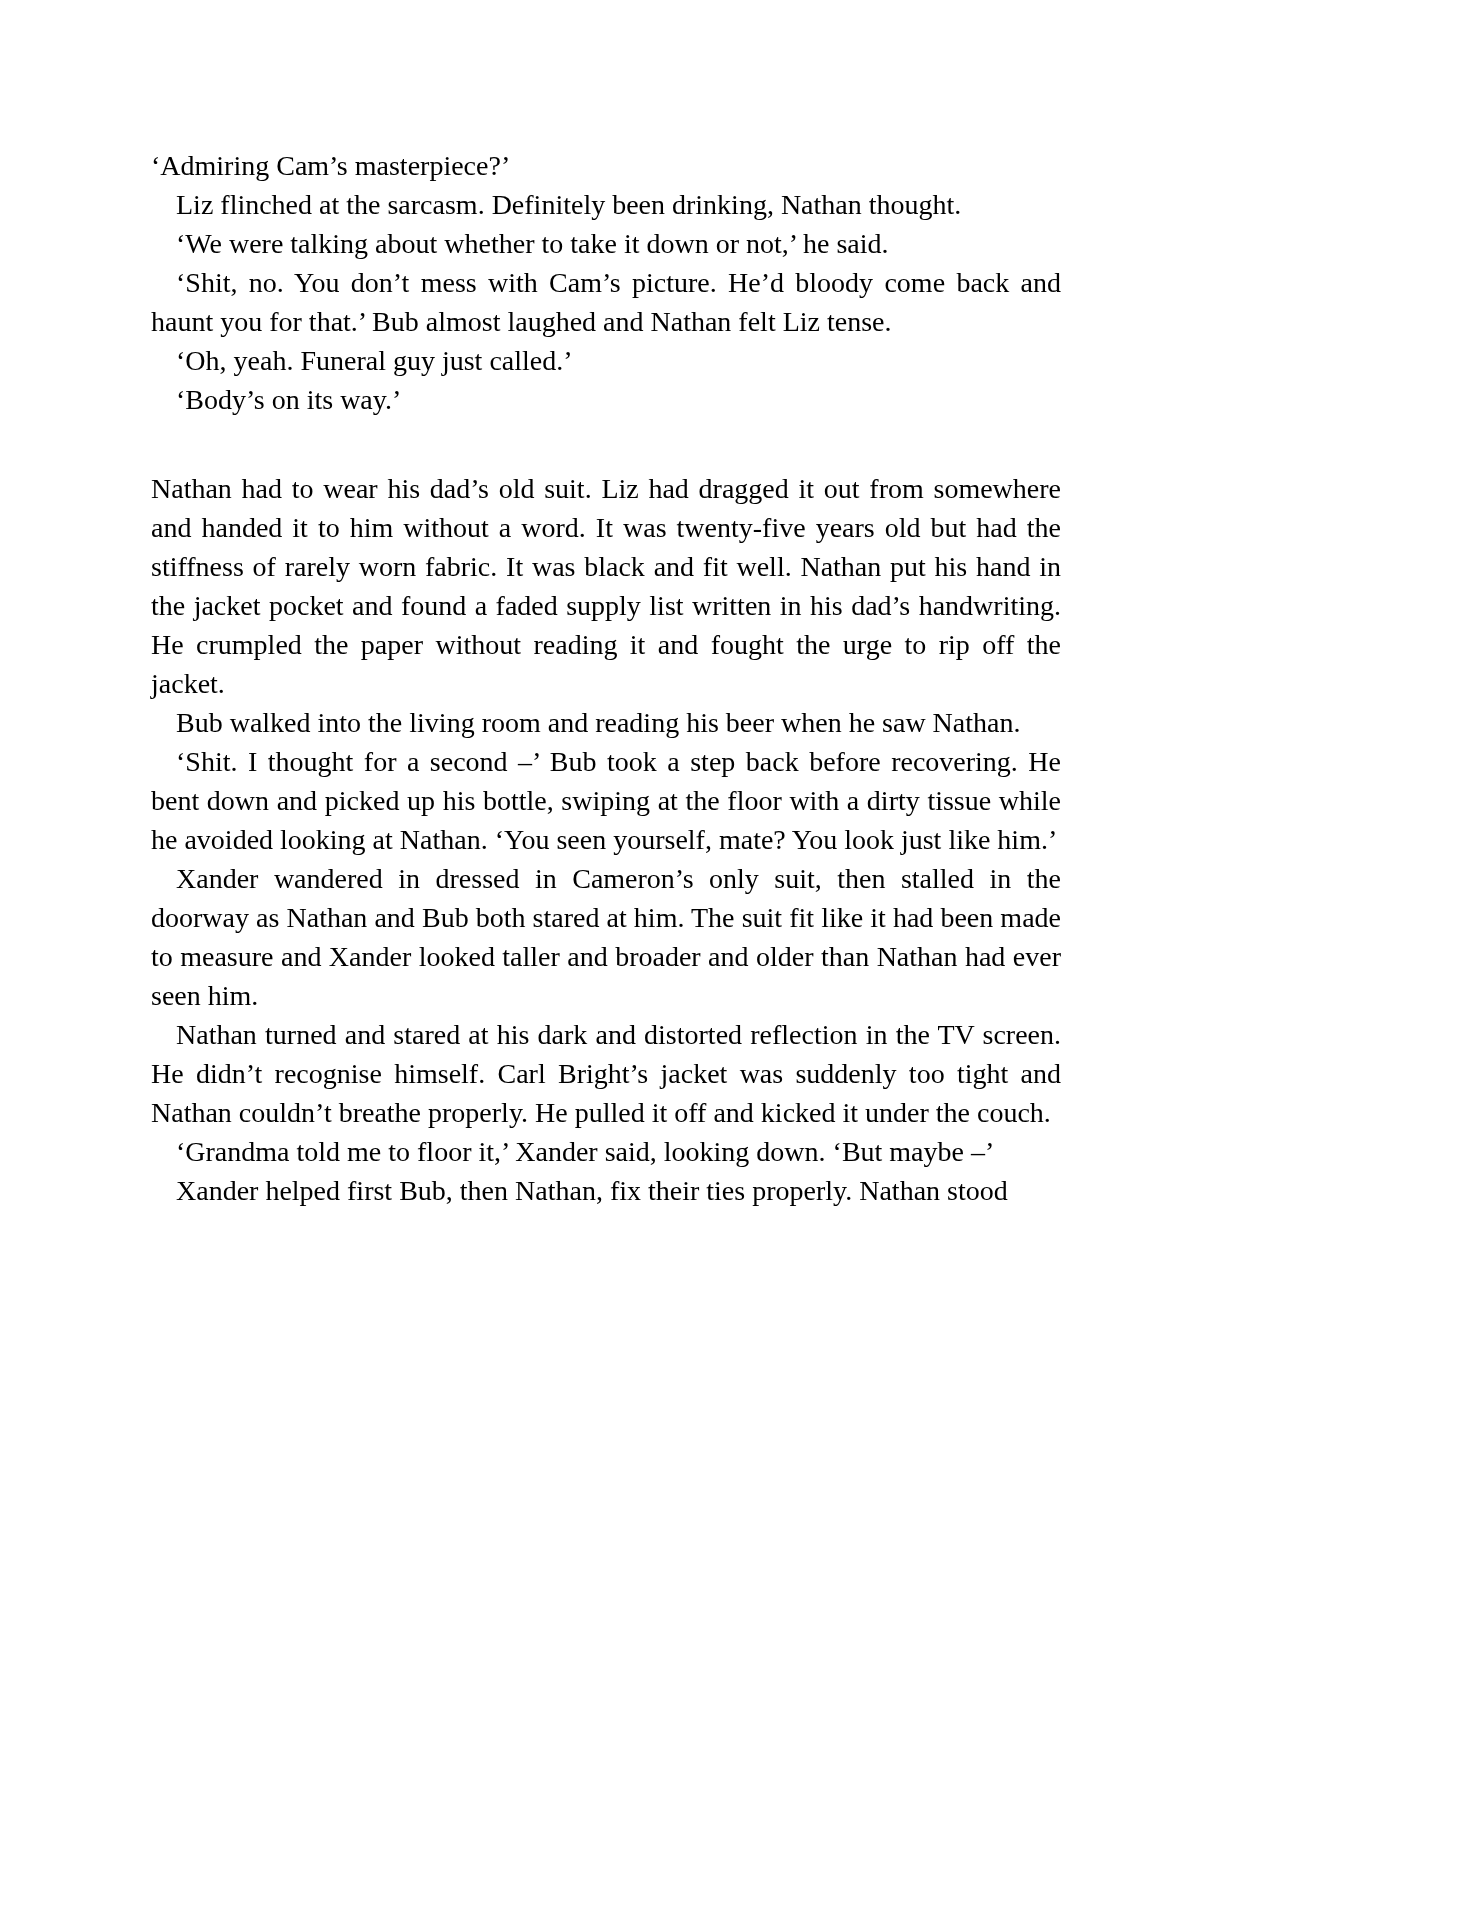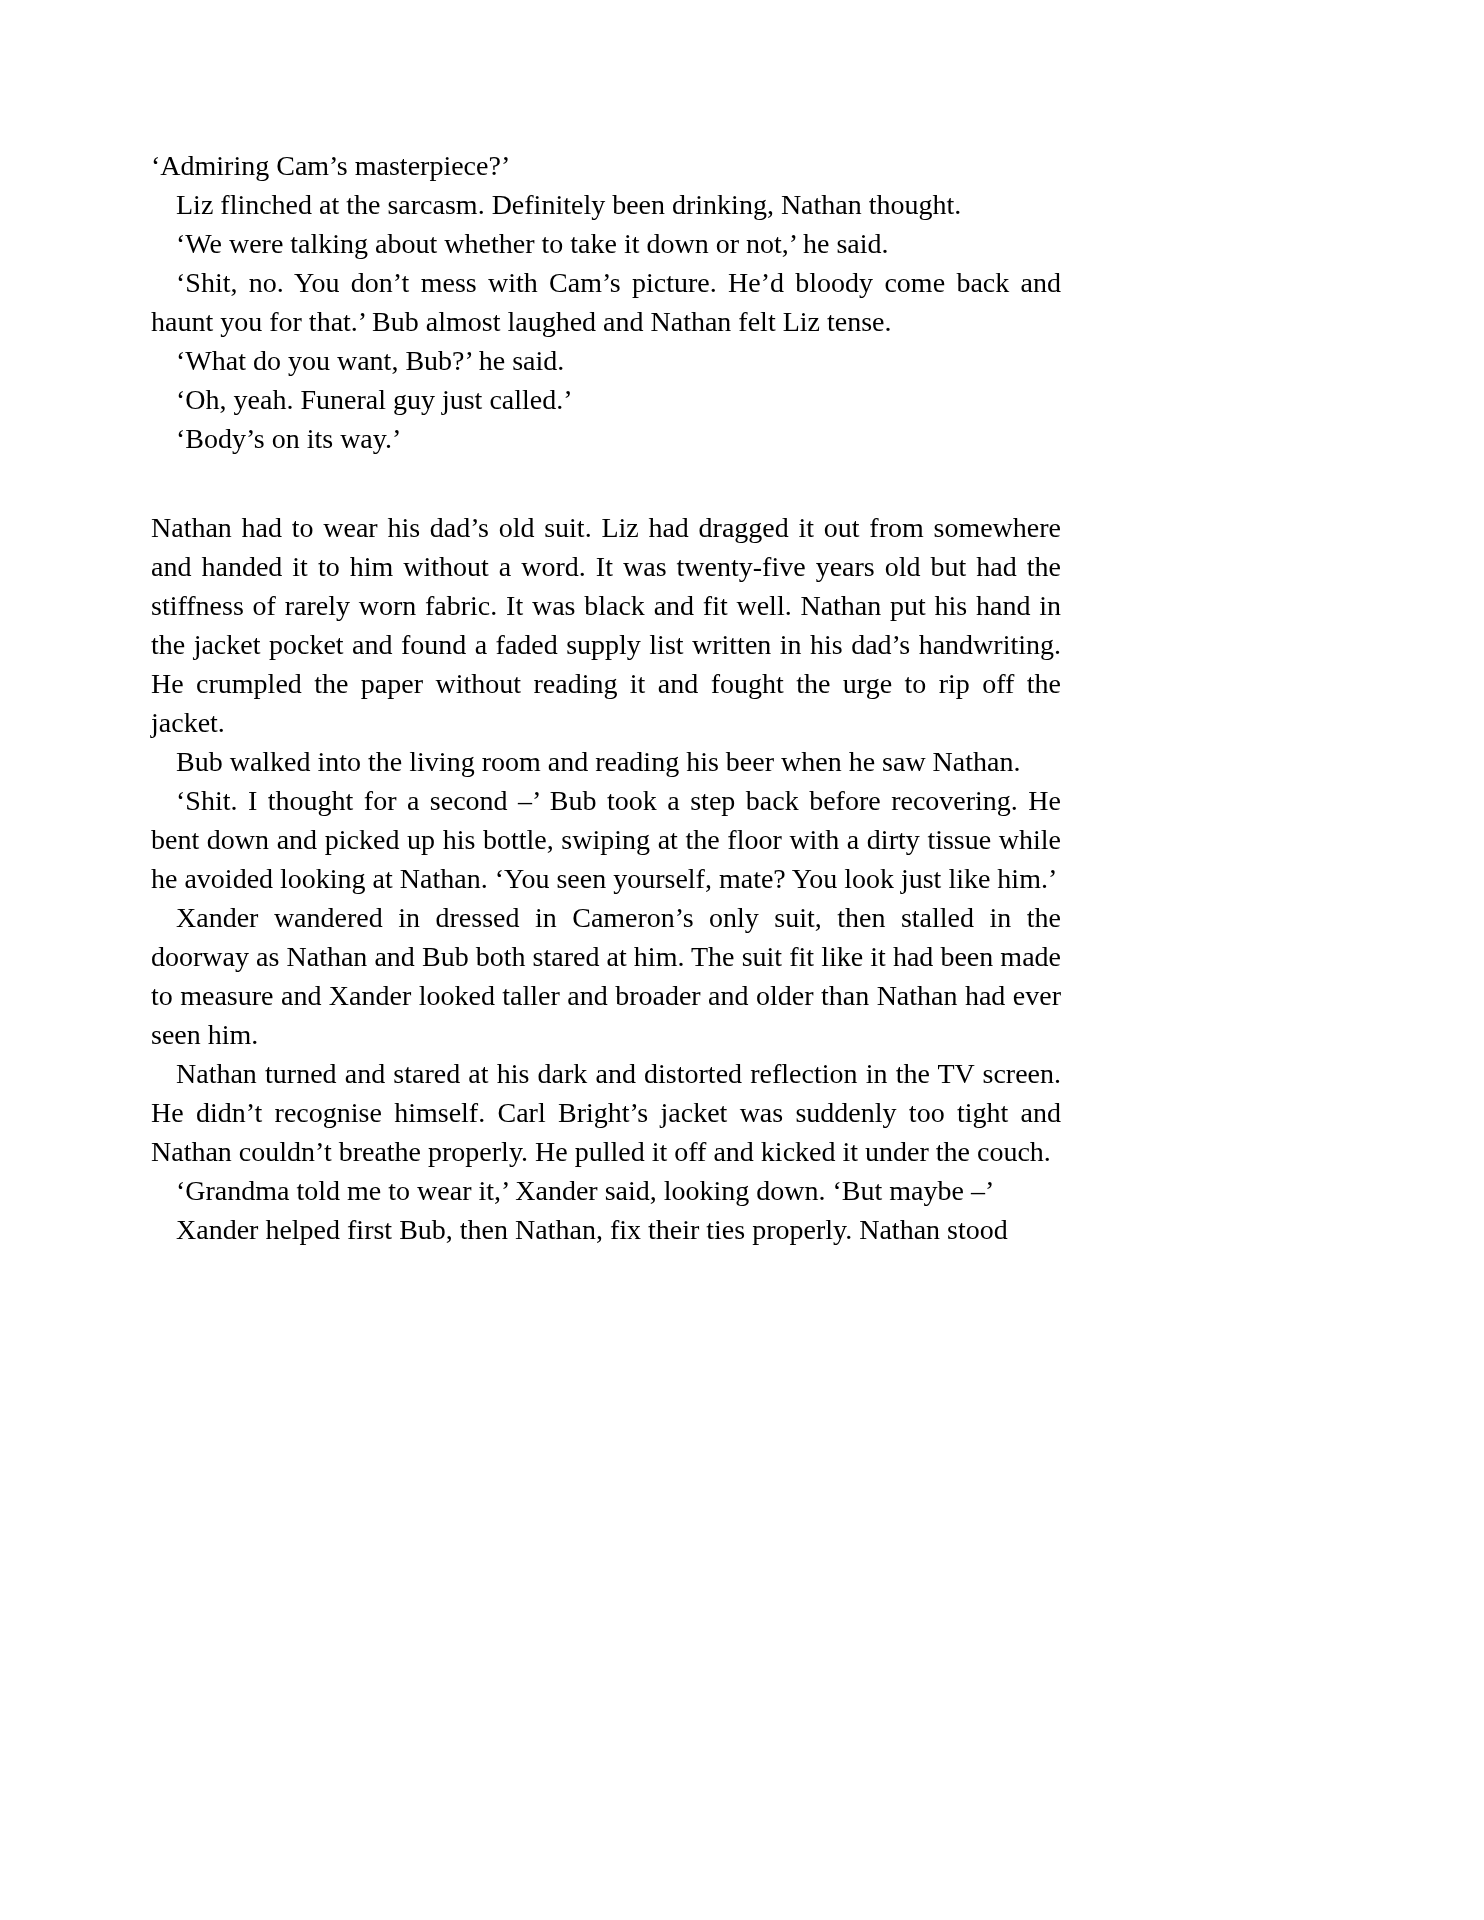--- a/index.html
+++ b/index.html
@@ -41,24 +41,23 @@
 </style>
 </head>
 <body>
 
 <main class="page">
   <div class="text-column" id="text-column">
       <p class="para">‘Admiring Cam’s masterpiece?’</p>
       <p class="para indent">Liz flinched at the sarcasm. Definitely been drinking, Nathan thought.</p>
       <p class="para indent">‘We were talking about whether to take it down or not,’ he said.</p>
       <p class="para indent">‘Shit, no. You don’t mess with Cam’s picture. He’d bloody come back and haunt you for that.’ Bub almost laughed and Nathan felt Liz tense.</p>
-      <p class="para indent">‘What do you want, Bub?’ he said.</p>
       <p class="para indent">‘Oh, yeah. Funeral guy just called.’</p>
       <p class="para indent">‘Body’s on its way.’</p>
       <p class="para section-break">Nathan had to wear his dad’s old suit. Liz had dragged it out from somewhere and handed it to him without a word. It was twenty-five years old but had the stiffness of rarely worn fabric. It was black and fit well. Nathan put his hand in the jacket pocket and found a faded supply list written in his dad’s handwriting. He crumpled the paper without reading it and fought the urge to rip off the jacket.</p>
       <p class="para indent">Bub walked into the living room and reading his beer when he saw Nathan.</p>
       <p class="para indent">‘Shit. I thought for a second –’ Bub took a step back before recovering. He bent down and picked up his bottle, swiping at the floor with a dirty tissue while he avoided looking at Nathan. ‘You seen yourself, mate? You look just like him.’</p>
       <p class="para indent">Xander wandered in dressed in Cameron’s only suit, then stalled in the doorway as Nathan and Bub both stared at him. The suit fit like it had been made to measure and Xander looked taller and broader and older than Nathan had ever seen him.</p>
       <p class="para indent">Nathan turned and stared at his dark and distorted reflection in the TV screen. He didn’t recognise himself. Carl Bright’s jacket was suddenly too tight and Nathan couldn’t breathe properly. He pulled it off and kicked it under the couch.</p>
-      <p class="para indent">‘Grandma told me to wear it,’ Xander said, looking down. ‘But maybe –’</p>
+      <p class="para indent">‘Grandma told me to floor it,’ Xander said, looking down. ‘But maybe –’</p>
       <p class="para indent">Xander helped first Bub, then Nathan, fix their ties properly. Nathan stood</p>
     </div>
 </main>
 
 </body></html>

